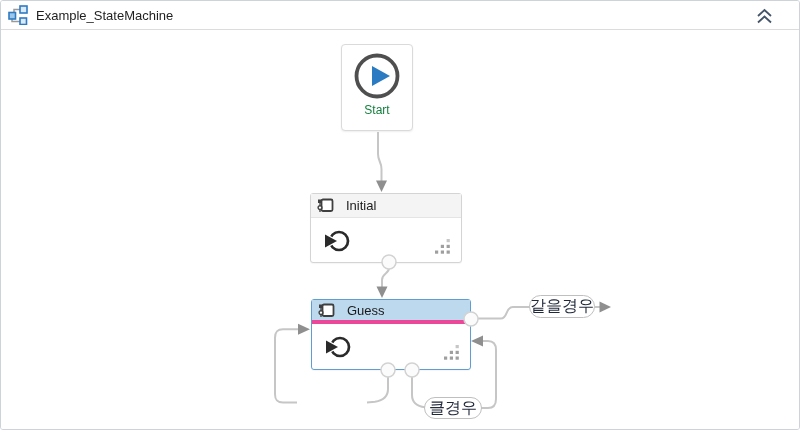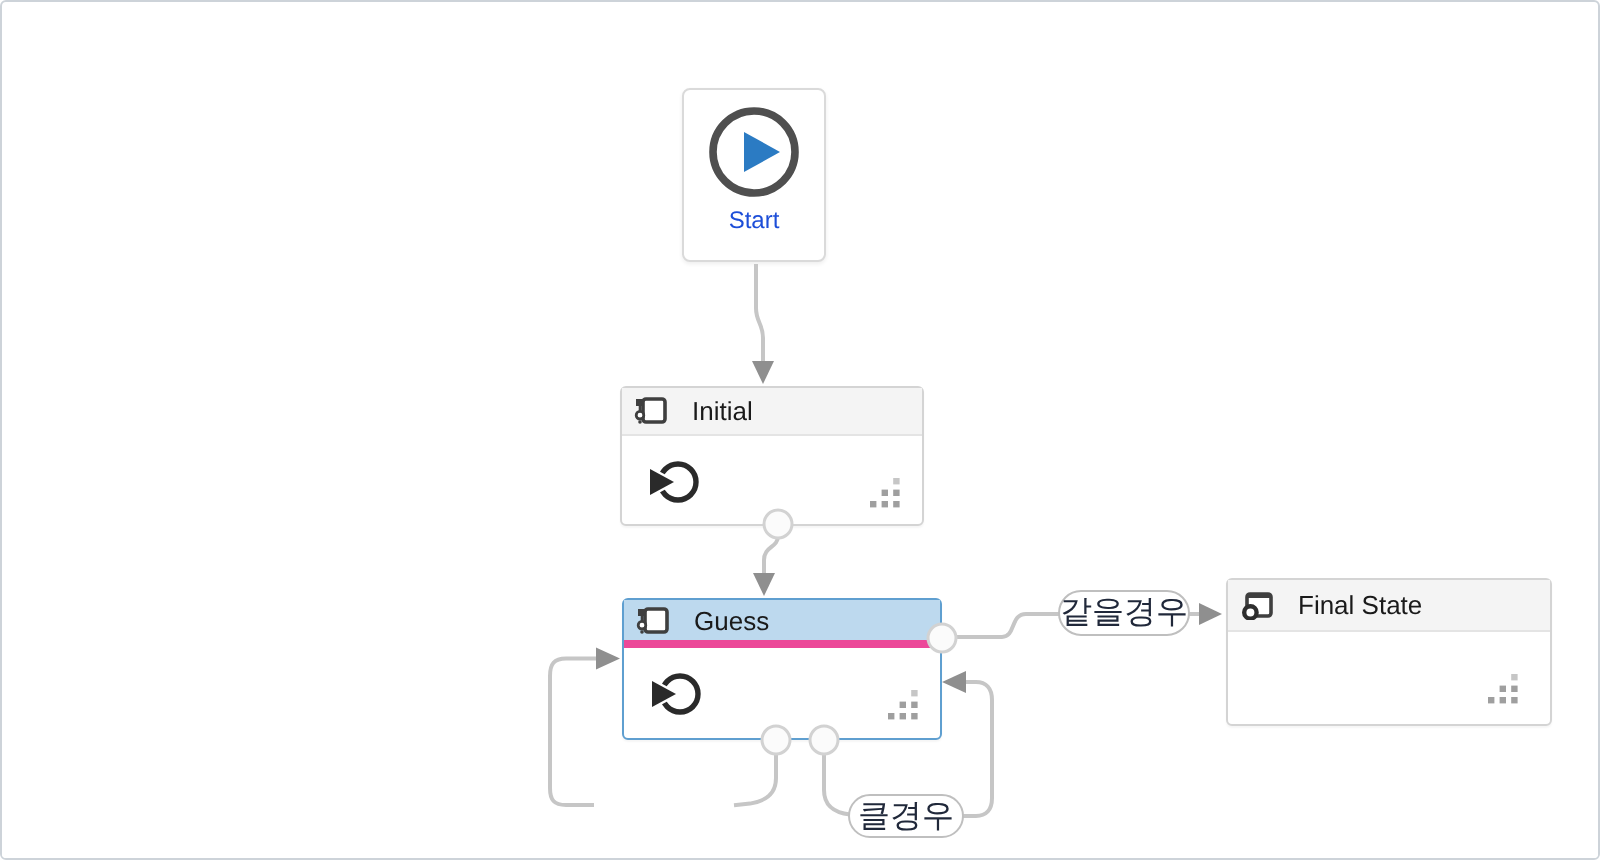--- a/index.html
+++ b/index.html
@@ -21,21 +21,21 @@
   }
   
   .canvas{position:absolute;left:0;top:29px;right:0;bottom:0;background:#ffffff;}
   
   .start-node{
     position:absolute;left:340px;top:43px;width:72px;height:87px;background:#fff;
     border:1px solid #dadada;border-radius:4px;box-shadow:0 1px 2px rgba(0,0,0,.07);
     display:flex;flex-direction:column;align-items:center;z-index:2;box-sizing:border-box;
   }
   .start-node .ring{margin-top:7px;}
-  .start-label{font-size:12px;color:#1d4ed8;margin-top:3px;}
+  .start-label{font-size:12px;color:#15803d;margin-top:3px;}
   
   .state{
     position:absolute;background:#ffffff;border:1px solid #d4d4d4;border-radius:3px;
     z-index:2;box-sizing:border-box;box-shadow:0 1px 1px rgba(0,0,0,.04);
   }
   .state-hd{
     display:flex;align-items:center;background:#f4f4f4;border-bottom:1px solid #e4e4e4;
     padding-left:6px;box-sizing:border-box;
   }
   .state-hd .lbl{font-size:13px;color:#1a1a1a;margin-left:12px;}
@@ -65,20 +65,36 @@
   #wires{position:absolute;left:0;top:0;z-index:5;pointer-events:none;}
   .wire{fill:none;stroke:#c6c6c6;stroke-width:2;}
   .ahead{fill:#8f8f8f;}
   .port{fill:#fbfbfb;stroke:#d2d2d2;stroke-width:1.5;}
 </style>
 </head>
 <body>
 
 <div id="app">
 
+  <div class="hdr">
+    <svg width="20" height="20" viewBox="0 0 20 20">
+      <path d="M12,4.5 H6 V7.5" fill="none" stroke="#9a9a9a" stroke-width="1.5"></path>
+      <path d="M12,16.5 H4 V14" fill="none" stroke="#9a9a9a" stroke-width="1.5"></path>
+      <rect x="12" y="1" width="7" height="7" fill="#d9eafa" stroke="#2e7bc2" stroke-width="1.6"></rect>
+      <rect x="1" y="7.5" width="6.5" height="6.5" fill="#9cc6ea" stroke="#2e7bc2" stroke-width="1.6"></rect>
+      <rect x="12" y="13" width="6.5" height="6.5" fill="#d9eafa" stroke="#2e7bc2" stroke-width="1.6"></rect>
+    </svg>
+    <span class="hdr-title">Example_StateMachine</span>
+    <div class="hdr-collapse">
+      <svg width="17" height="16" viewBox="0 0 17 16">
+        <polyline points="2,8 8.5,2 15,8" fill="none" stroke="#44546a" stroke-width="1.8"></polyline>
+        <polyline points="2,14.5 8.5,8.5 15,14.5" fill="none" stroke="#44546a" stroke-width="1.8"></polyline>
+      </svg>
+    </div>
+  </div>
 
   <div class="canvas"></div>
 
   <div class="start-node">
     <svg class="ring" width="48" height="48" viewBox="0 0 48 48">
       <circle cx="24" cy="24" r="20.5" fill="#ffffff" stroke="#4f4f4f" stroke-width="3.8"></circle>
       <polygon points="19,14 19,34 37,24" fill="#2b7bc3"></polygon>
     </svg>
     <div class="start-label">Start</div>
   </div>
@@ -130,40 +146,20 @@
         <rect x="11.6" y="0" width="3.2" height="3.2" fill="#c6c6c6"></rect>
         <rect x="5.8" y="5.8" width="3.2" height="3.2" fill="#9f9f9f"></rect>
         <rect x="11.6" y="5.8" width="3.2" height="3.2" fill="#9f9f9f"></rect>
         <rect x="0" y="11.5" width="3.2" height="3.2" fill="#9f9f9f"></rect>
         <rect x="5.8" y="11.5" width="3.2" height="3.2" fill="#9f9f9f"></rect>
         <rect x="11.6" y="11.5" width="3.2" height="3.2" fill="#9f9f9f"></rect>
       </svg>
     </div>
   </div>
 
-  <div class="state" id="final-state">
-    <div class="state-hd">
-      <svg width="17" height="15" viewBox="0 0 17 15">
-        <rect x="3.5" y="2" width="12" height="11" rx="1.5" fill="#ffffff" stroke="#3f3f3f" stroke-width="1.8"></rect>
-        <line x1="3.5" y1="2.9" x2="15.5" y2="2.9" stroke="#3f3f3f" stroke-width="2.2"></line>
-        <circle cx="5.2" cy="11.2" r="3.1" fill="#ffffff" stroke="#2e2e2e" stroke-width="2.2"></circle>
-      </svg>
-      <span class="lbl">Final State</span>
-    </div>
-    <div class="state-bd">
-      <svg class="dots" width="18" height="15" viewBox="0 0 18 15">
-        <rect x="11.6" y="0" width="3.2" height="3.2" fill="#c6c6c6"></rect>
-        <rect x="5.8" y="5.8" width="3.2" height="3.2" fill="#9f9f9f"></rect>
-        <rect x="11.6" y="5.8" width="3.2" height="3.2" fill="#9f9f9f"></rect>
-        <rect x="0" y="11.5" width="3.2" height="3.2" fill="#9f9f9f"></rect>
-        <rect x="5.8" y="11.5" width="3.2" height="3.2" fill="#9f9f9f"></rect>
-        <rect x="11.6" y="11.5" width="3.2" height="3.2" fill="#9f9f9f"></rect>
-      </svg>
-    </div>
-  </div>
 
   <div class="pill" id="pill-equal">같을경우</div>
   <div class="pill" id="pill-bigger">클경우</div>
 
   <svg id="wires" width="800" height="430" viewBox="0 0 800 430">
 
     <g>
       <path class="wire" d="M377,131 V153 C377,160 380.5,161 380.5,168 V180"></path>
       <polygon class="ahead" points="375,179.5 386,179.5 380.5,191"></polygon>
     </g>

